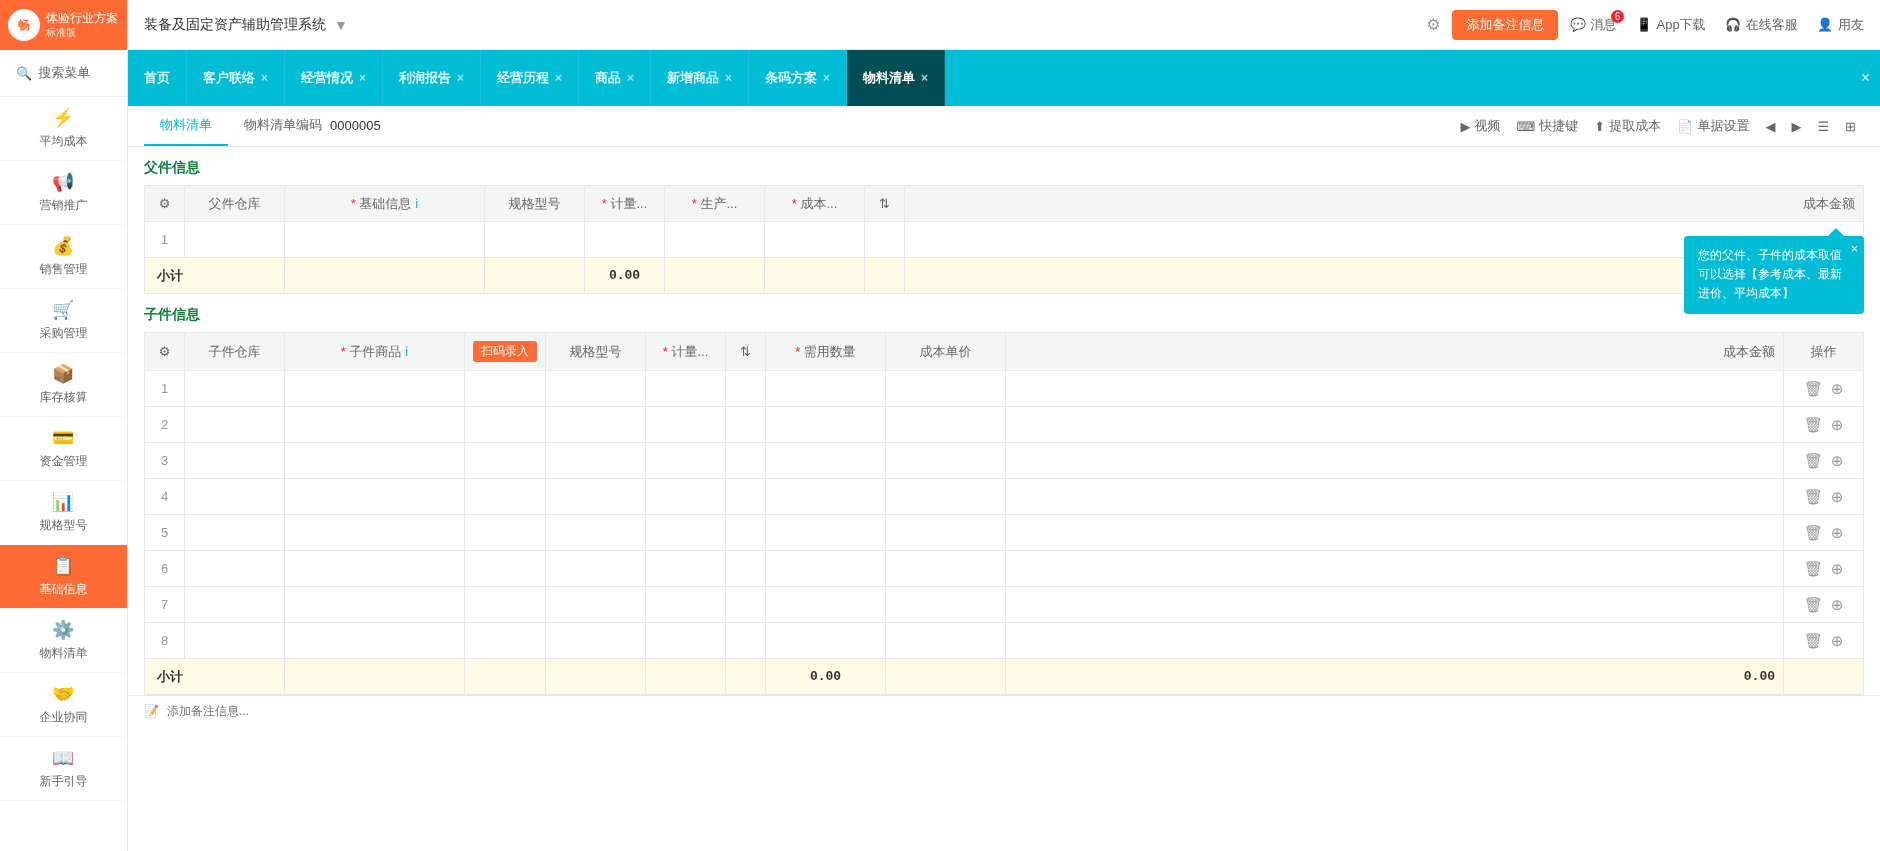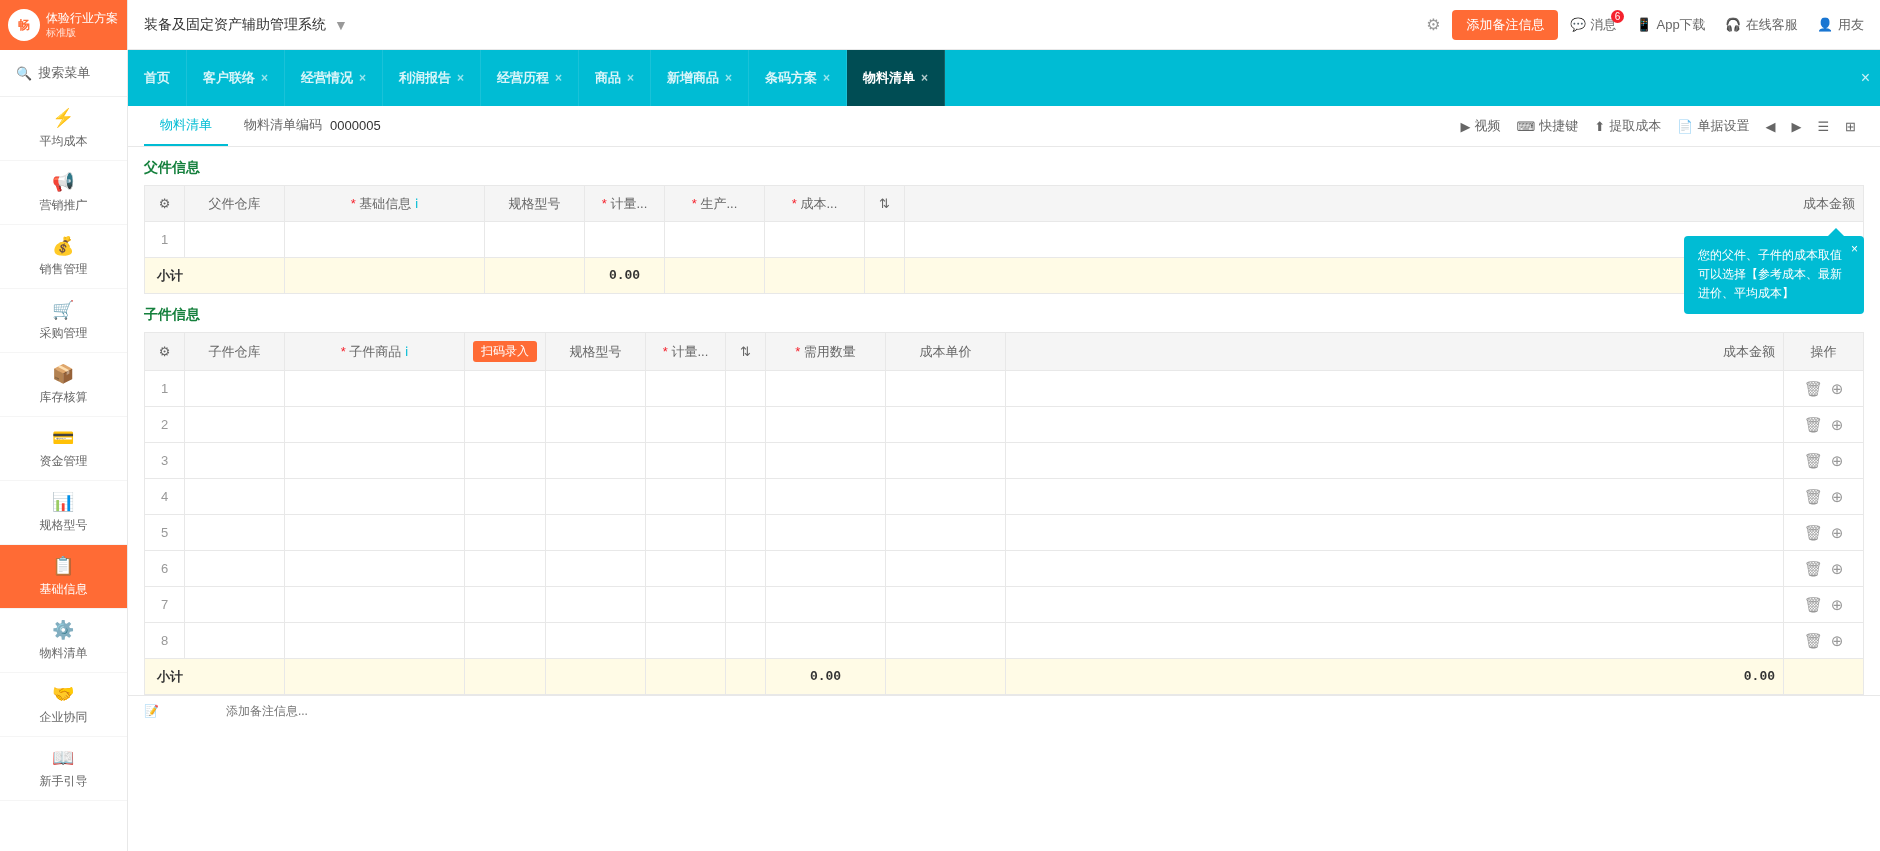--- a/index.html
+++ b/index.html
@@ -680,17 +680,17 @@
               <td></td>
               <td style="text-align:right; font-weight:bold;">0.00</td>
               <td></td>
             </tr>
           </tbody>
         </table>
       </div>
 
       <div class="bottom-note">
         <span>📝</span>
-        <input type="text" style="border: none; background: none; color: rgb(153, 153, 153); font-size: 12px; width: 200px; outline: none; text-align: center;" placeholder="添加备注信息...">
+        <input type="text" style="border: none; background: none; color: rgb(153, 153, 153); font-size: 12px; width: 200px; outline: none;" placeholder="添加备注信息...">
       </div>
     </div>
   </div>
 </div>
 
 </body></html>

